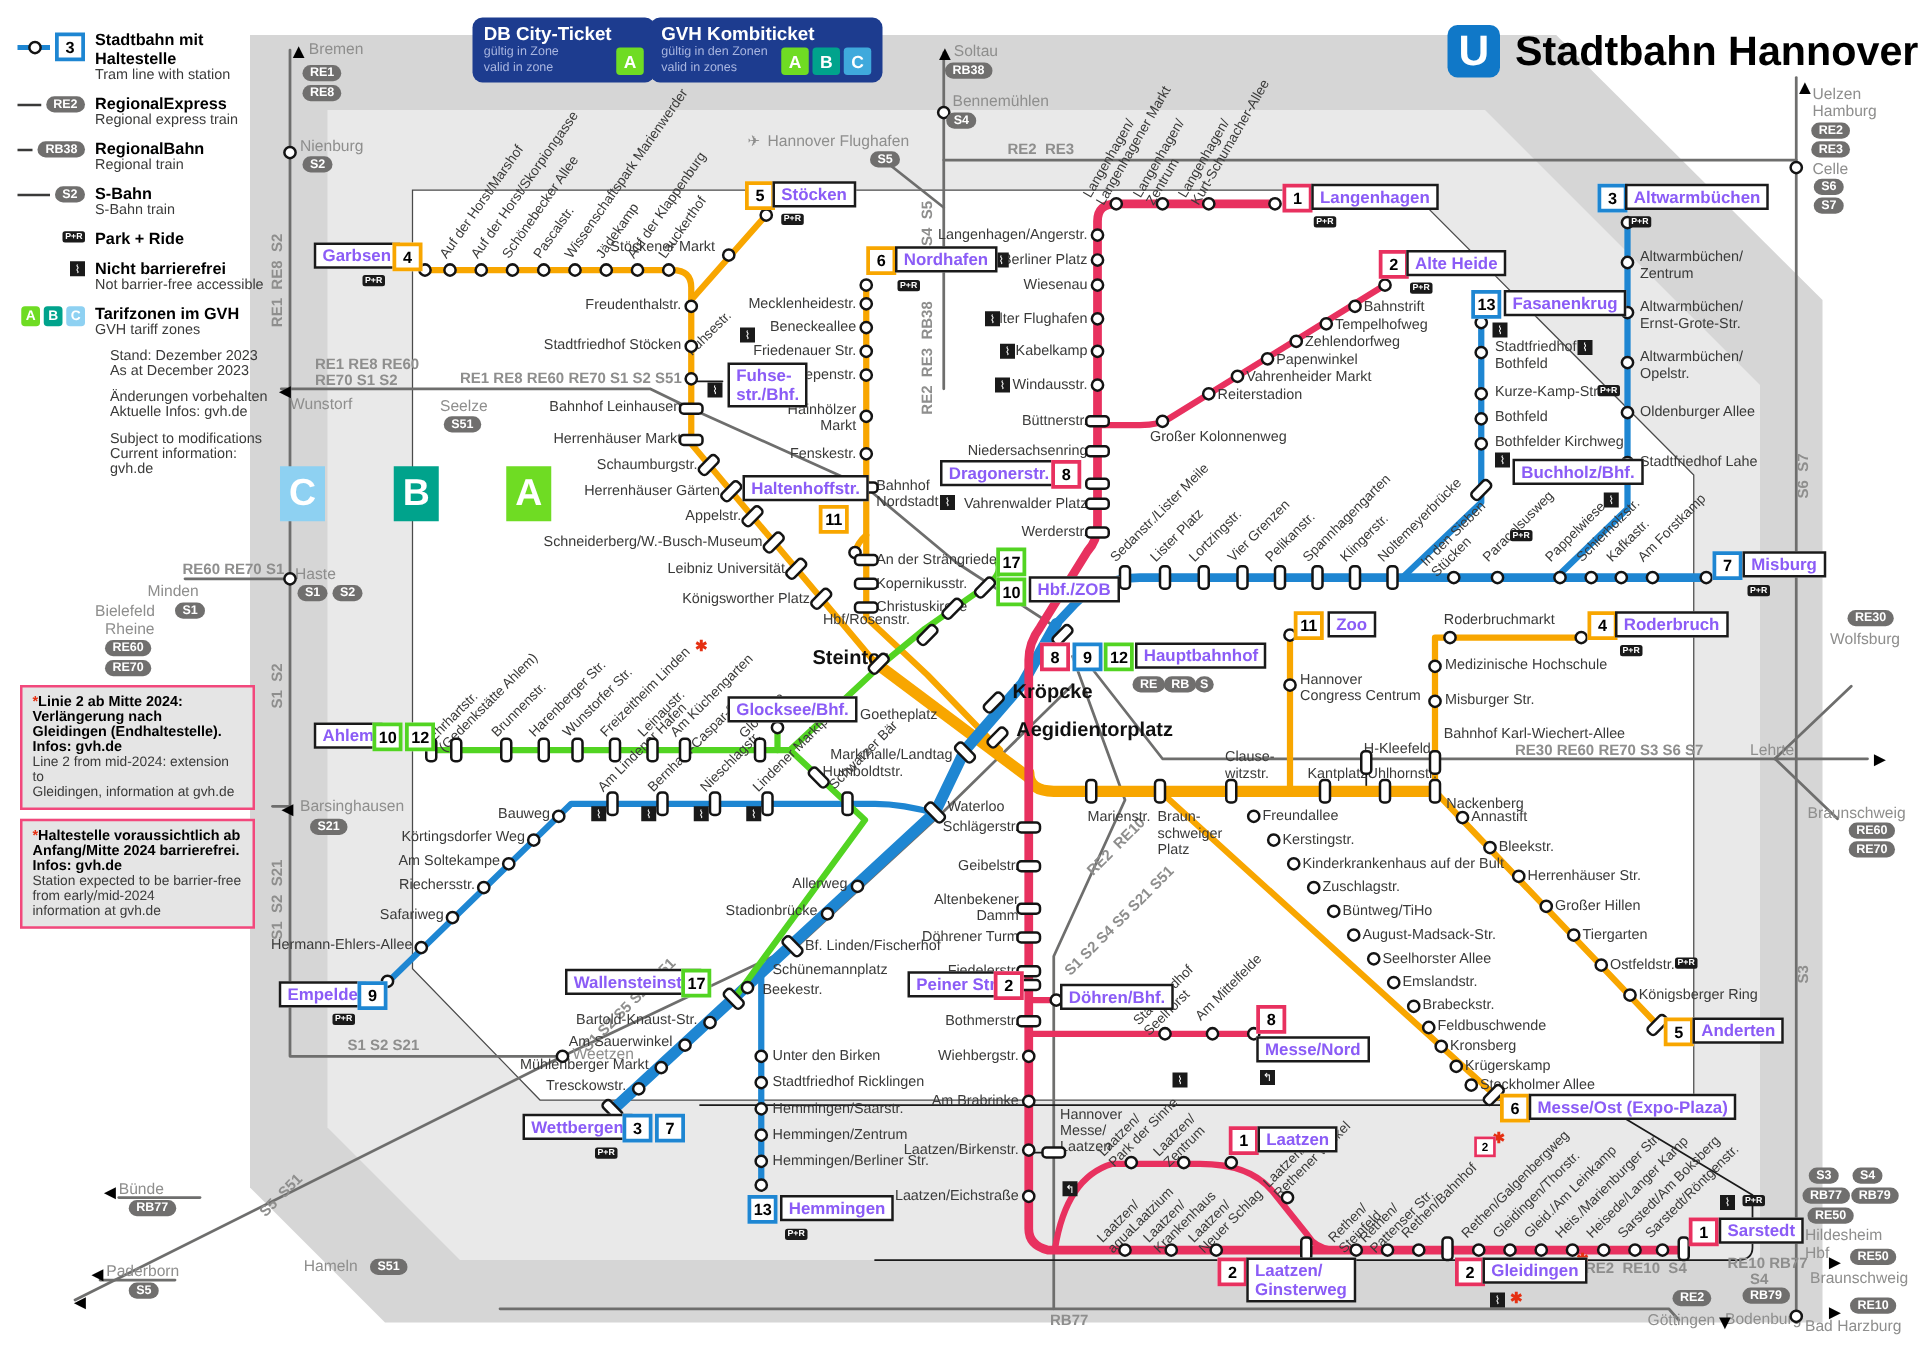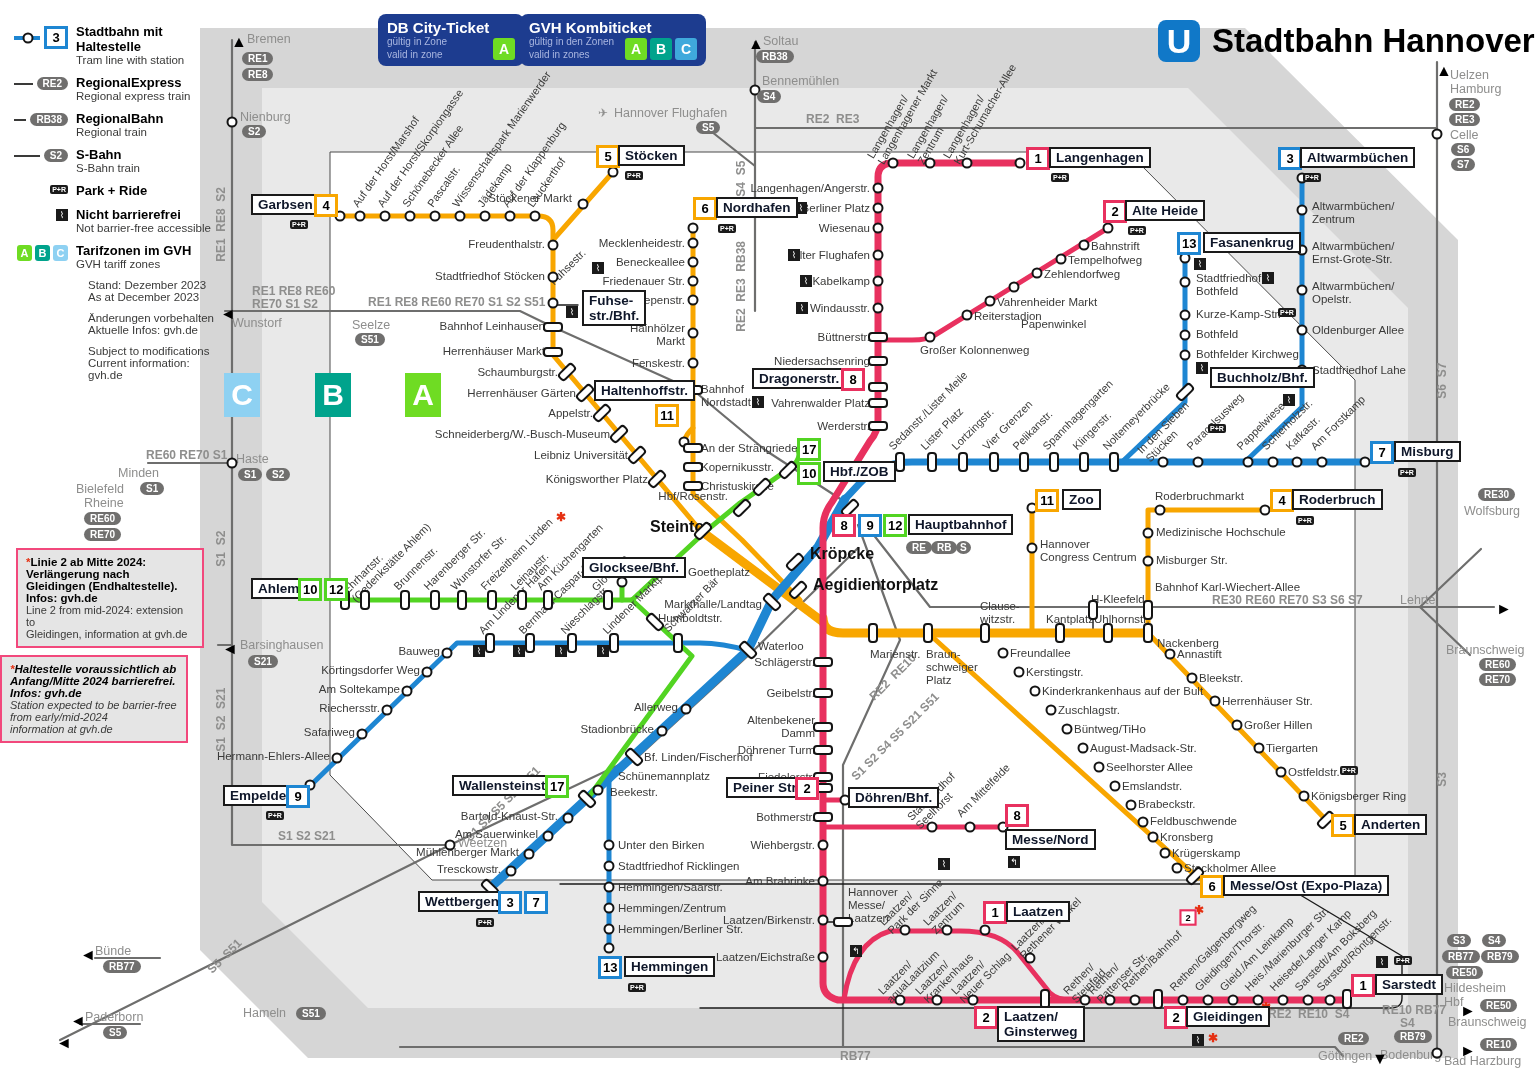--- a/index.html
+++ b/index.html
@@ -7,21 +7,21 @@
          font-family:"Liberation Sans",sans-serif;}
   #net{position:absolute;left:0;top:0;}
   #labels{position:absolute;left:0;top:0;width:100%;height:100%;}
   .lab{position:absolute;white-space:pre;line-height:1.12;color:#3a3a39;}
   .st{font-size:11.5px;}
   .dg{font-size:11px;transform-origin:0 100%;}
   .hub{font-weight:bold;font-size:16px;color:#101010;}
   .ext{color:#8e8e8d;font-size:12.5px;}
   .gl{color:#8e8e8d;font-weight:bold;font-size:12px;transform-origin:0 50%;}
   .tbox{border:2.5px solid #1a1a1a;background:#fff;font-weight:bold;font-size:13.5px;
-        padding:1px 5px;color:#0f172a;z-index:5;}
+        padding:1px 5px;color:#8b5cf6;z-index:5;}
   .bdg{border:3px solid #000;background:#fff;font-weight:bold;font-size:13px;color:#000;
        min-width:14px;height:17px;text-align:center;padding:0 2px;line-height:17px;z-index:5;}
   .pill{background:#706f6e;color:#fff;font-weight:bold;font-size:10px;border-radius:8px;
         padding:1px 6px;z-index:4;}
   .pill.rd{border-radius:50%;padding:1px 4px;}
   .zone{color:#fff;font-weight:bold;font-size:30px;width:36px;height:44px;display:flex;
         align-items:center;justify-content:center;}
   .dot{position:absolute;width:7px;height:7px;background:#fff;border:2px solid #141414;
        border-radius:50%;transform:translate(-50%,-50%);z-index:3;}
   .tick{position:absolute;width:16px;height:6px;background:#fff;border:2px solid #141414;
@@ -327,21 +327,21 @@
       <div class="lab tbox" style="left: 752px; top: 368px;">Dragonerstr.</div>
       <div class="lab bdg" style="left: 841px; top: 368px; border-color: rgb(232, 49, 95);">8</div>
       <div class="lab st" style="left: 870px; top: 397px; transform: translateX(-100%); text-align: right;">Vahrenwalder Platz</div>
       <div class="lab st" style="left: 870px; top: 420px; transform: translateX(-100%); text-align: right;">Werderstr.</div>
       <div class="lab bdg" style="left: 1103px; top: 200px; border-color: rgb(232, 49, 95);">2</div>
       <div class="lab tbox" style="left: 1125px; top: 200px;">Alte Heide</div>
       <div class="ic pr" style="left: 1128px; top: 226px;">P+R</div>
       <div class="lab st" style="left: 1091px; top: 240px;">Bahnstrift</div>
       <div class="lab st" style="left: 1068px; top: 254px;">Tempelhofweg</div>
       <div class="lab st" style="left: 1044px; top: 268px;">Zehlendorfweg</div>
-      <div class="lab st" style="left: 1021px; top: 282px; margin-top: 36px;">Papenwinkel</div>
+      <div class="lab st" style="left: 1021px; top: 282px;">Papenwinkel</div>
       <div class="lab st" style="left: 997px; top: 296px;">Vahrenheider Markt</div>
       <div class="lab st" style="left: 974px; top: 310px;">Reiterstadion</div>
       <div class="lab st" style="left: 920px; top: 344px;">Großer Kolonnenweg</div>
       <div class="lab bdg" style="left: 1278px; top: 147px; border-color: rgb(30, 134, 210);">3</div>
       <div class="lab tbox" style="left: 1300px; top: 147px;">Altwarmbüchen</div>
       <div class="ic pr" style="left: 1303px; top: 173px;">P+R</div>
       <div class="lab st" style="left: 1312px; top: 200px;">Altwarmbüchen/
 Zentrum</div>
       <div class="lab st" style="left: 1312px; top: 240px;">Altwarmbüchen/
 Ernst-Grote-Str.</div>
@@ -865,21 +865,21 @@
   </div>
 
   <div class="notice" style="left:16px;top:548px;">
     <div class="nb1"><span class="star">*</span><span style="white-space:pre-line;">Linie 2 ab Mitte 2024:
 Verlängerung nach
 Gleidingen (Endhaltestelle).
 Infos: gvh.de</span></div>
     <div class="nb2" style="white-space:pre-line;">Line 2 from mid-2024: extension to
 Gleidingen, information at gvh.de</div>
   </div>
-  <div class="notice" style="left:0;top:655px;font-style:italic;">
+  <div class="notice" style="left:16px;top:655px;">
     <div class="nb1"><span class="star">*</span><span style="white-space:pre-line;">Haltestelle voraussichtlich ab
 Anfang/Mitte 2024 barrierefrei.
 Infos: gvh.de</span></div>
     <div class="nb2" style="white-space:pre-line;">Station expected to be barrier-free
 from early/mid-2024
 information at gvh.de</div>
   </div>
 </div>
 
 </body></html>

